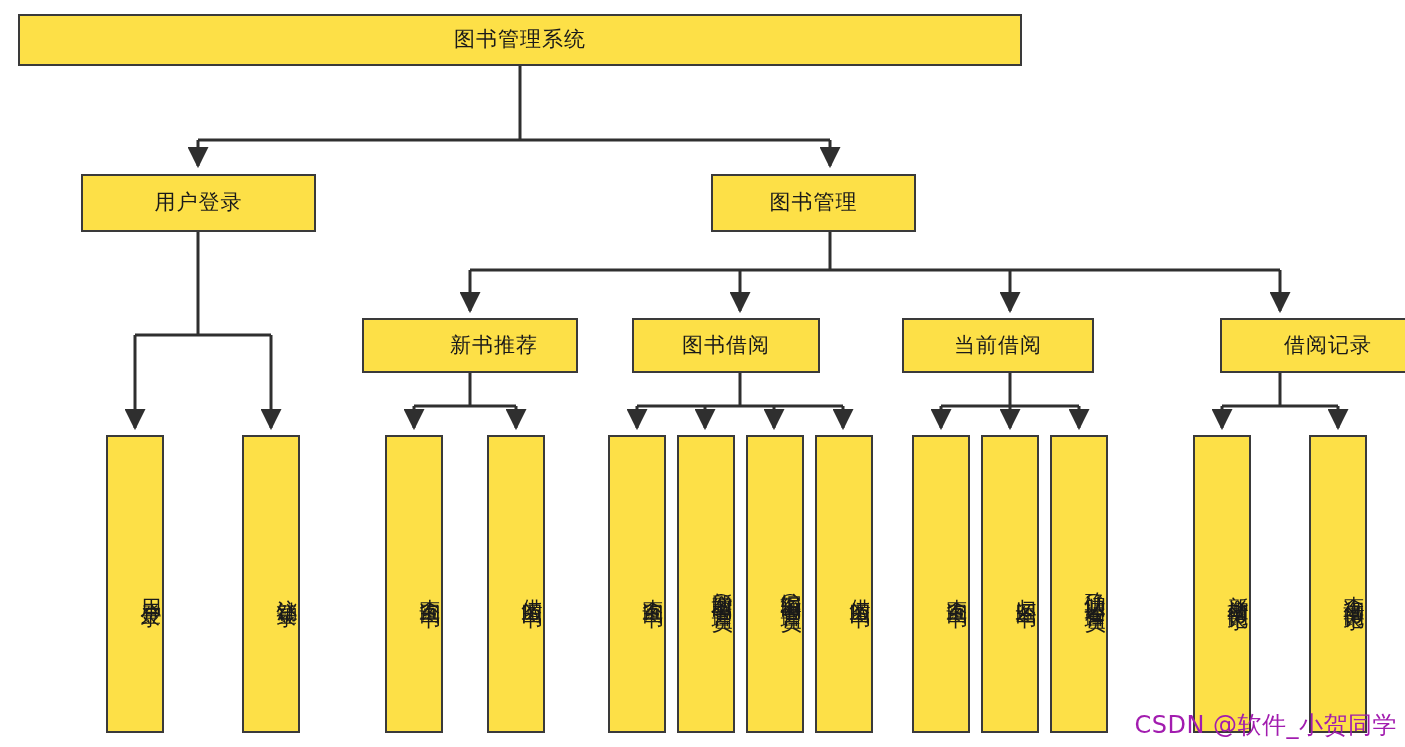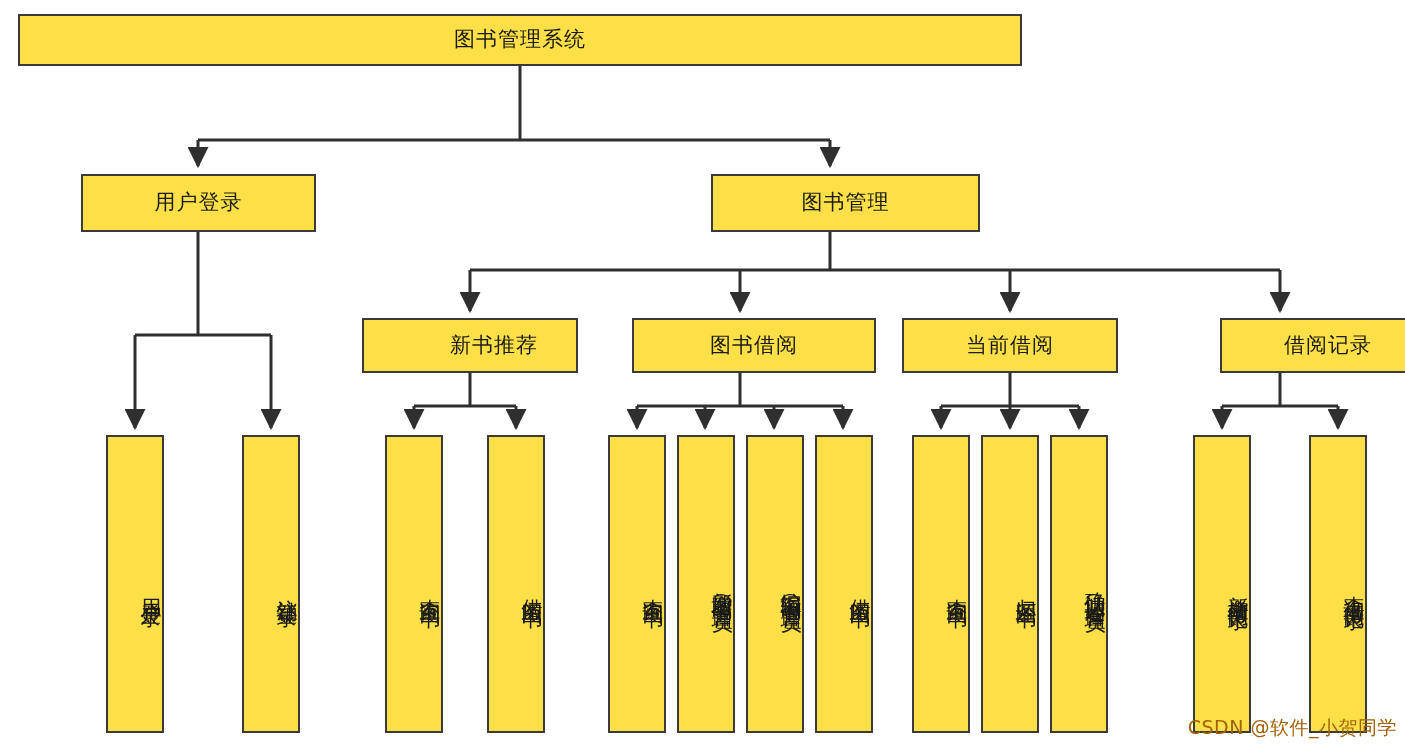--- a/index.html
+++ b/index.html
@@ -49,22 +49,22 @@
   }
   .node .label {
     display: block;
     line-height: 1.12;
     white-space: pre-line;
   }
   #watermark {
     position: absolute;
     right: 8px;
     bottom: 6px;
-    font-size: 19px;
-    color: #a16207;
+    font-size: 24px;
+    color: #a21caf;
     letter-spacing: 0.5px;
     white-space: nowrap;
   }
 </style>
 </head>
 <body>
 
 <div id="stage">
 
   <svg id="wires" viewBox="0 0 1405 747" width="1405" height="747">
@@ -117,31 +117,31 @@
     </g>
   </svg>
 
   <div class="node horiz" style="left:18px; top:14px; width:1004px; height:52px;">
     <span class="label">图书管理系统</span>
   </div>
 
   <div class="node horiz" style="left:81px; top:174px; width:235px; height:58px;">
     <span class="label">用户登录</span>
   </div>
-  <div class="node horiz" style="left:711px; top:174px; width:269px; height:58px;">
+  <div class="node horiz" style="left:711px; top:174px; width:205px; height:58px;">
     <span class="label">图书管理</span>
   </div>
 
   <div class="node horiz" style="left:362px; top:318px; width:216px; height:55px;padding-left:48px;">
     <span class="label">新书推荐</span>
   </div>
-  <div class="node horiz" style="left:632px; top:318px; width:244px; height:55px;">
+  <div class="node horiz" style="left:632px; top:318px; width:188px; height:55px;">
     <span class="label">图书借阅</span>
   </div>
-  <div class="node horiz" style="left:902px; top:318px; width:216px; height:55px;">
+  <div class="node horiz" style="left:902px; top:318px; width:192px; height:55px;">
     <span class="label">当前借阅</span>
   </div>
   <div class="node horiz" style="left:1172px; top:318px; width:216px; height:55px;margin-left:48px;">
     <span class="label">借阅记录</span>
   </div>
 
   <div class="node vert" style="left:106px; top:435px; width:58px; height:298px;">
     <span class="label">用户登录</span>
   </div>
   <div class="node vert" style="left:242px; top:435px; width:58px; height:298px;">

